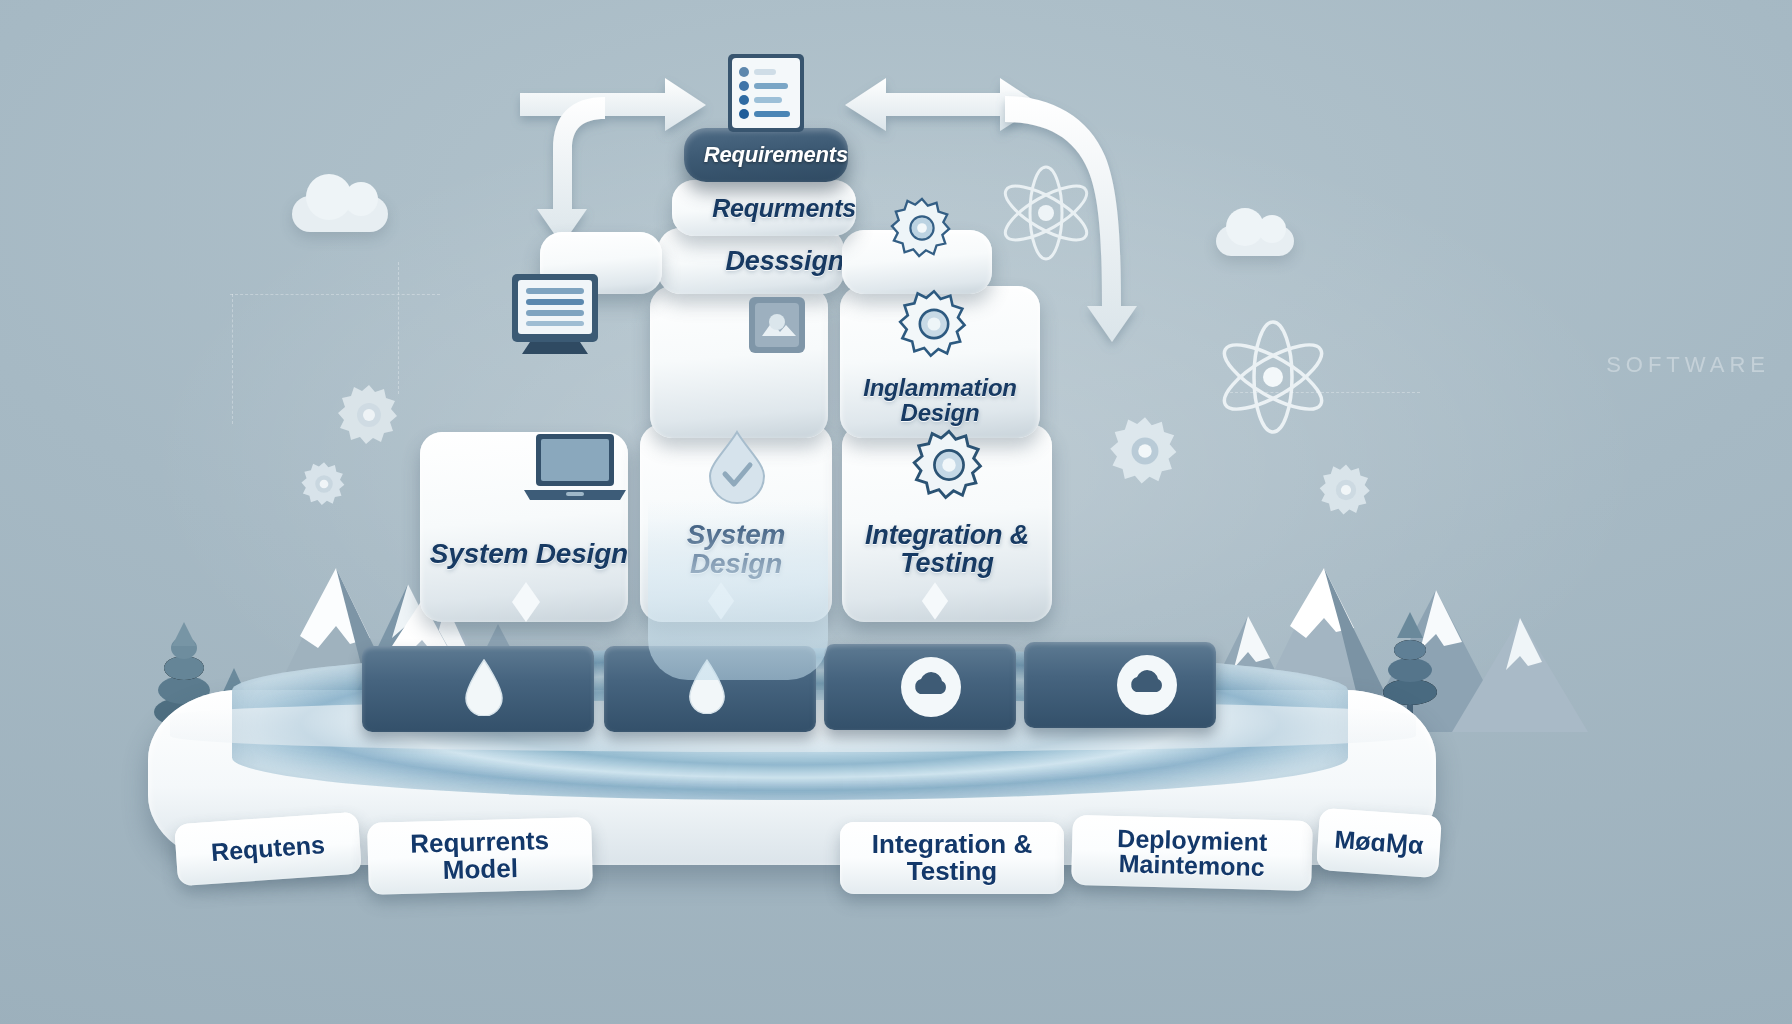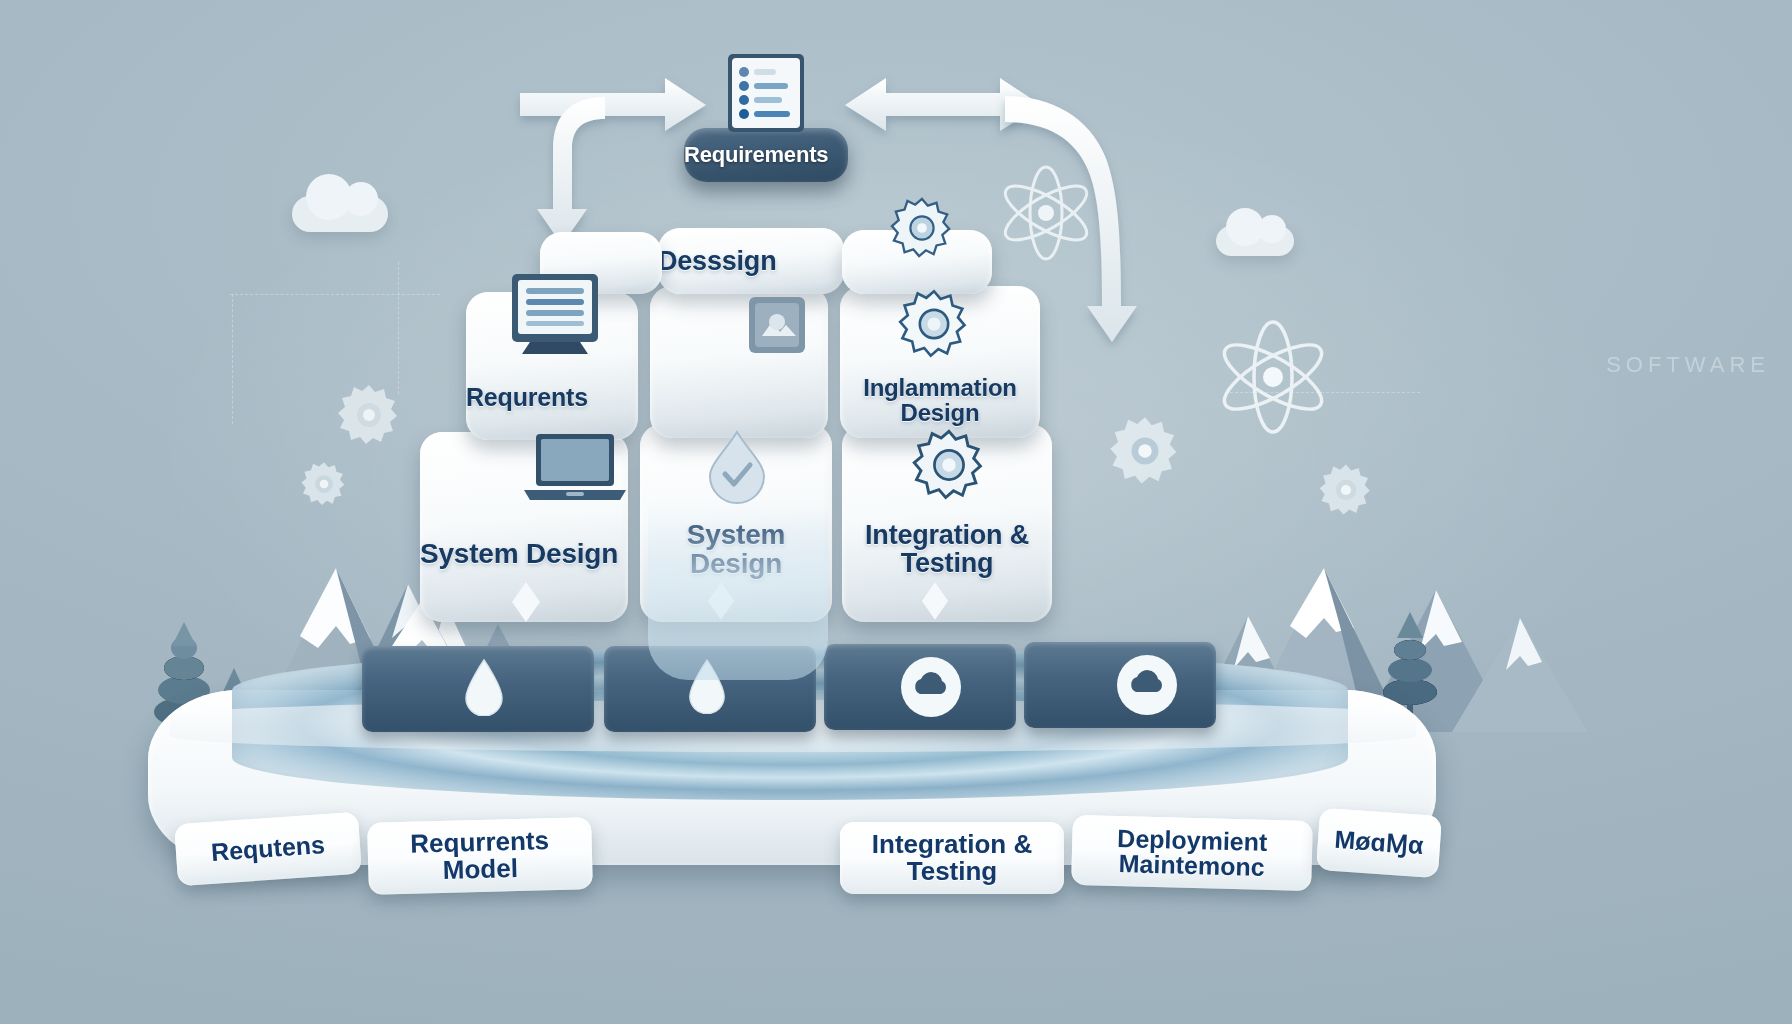--- a/index.html
+++ b/index.html
@@ -51,21 +51,21 @@
 
   
   .arrows { position:absolute; inset:0; pointer-events:none; }
 
   
   .step {
     position:absolute;
     border-radius:22px;
     background:linear-gradient(175deg,#ffffff 0%,#f7fafb 46%,#dfe7ec 82%,#c8d3da 100%);
     box-shadow: 0 10px 18px rgba(60,82,98,.30), inset 0 3px 6px rgba(255,255,255,.95);
-    display:flex; align-items:center; justify-content:flex-start;
+    display:flex; align-items:center; justify-content:flex-end;font-style:italic;
   }
   .step.dark {
     background:linear-gradient(175deg,#4e6b85 0%,#3d5a74 45%,#2f4a62 100%);
     box-shadow: 0 10px 18px rgba(35,55,72,.45), inset 0 3px 6px rgba(255,255,255,.25);
   }
   .step .lbl {
     color:#173a63; font-weight:700; text-align:center; line-height:1.04;
     text-shadow:0 1px 0 rgba(255,255,255,.85), 0 2px 4px rgba(110,135,155,.45);
     letter-spacing:-.2px;
     font-family:"Liberation Sans", sans-serif;
@@ -286,34 +286,34 @@
   <div class="step" style="left:420px;top:432px;width:208px;height:190px;">
     <span class="lbl" style="font-size:28px;margin-top:54px;">System Design</span>
   </div>
   <div class="step" style="left:640px;top:424px;width:192px;height:198px;">
     <span class="lbl" style="font-size:28px;margin-top:52px;">System Design</span>
   </div>
   <div class="step" style="left:842px;top:424px;width:210px;height:198px;">
     <span class="lbl" style="font-size:27px;margin-top:52px;">Integration &amp; Testing</span>
   </div>
 
-  <div class="step" style="left:466px;top:292px;width:172px;height:148px;">
-    <span class="lbl" style="font-size:25px;margin-top:62px;">Requrents</span>
-  </div>
   <div class="step" style="left:650px;top:286px;width:178px;height:152px;"></div>
   <div class="step" style="left:840px;top:286px;width:200px;height:152px;">
     <span class="lbl" style="font-size:24px;margin-top:78px;">Inglammation Design</span>
   </div>
 
   <div class="step" style="left:658px;top:228px;width:186px;height:66px;">
     <span class="lbl" style="font-size:27px;">Desssign</span>
   </div>
   <div class="step" style="left:540px;top:232px;width:122px;height:62px;"></div>
   <div class="step" style="left:842px;top:230px;width:150px;height:64px;"></div>
 
+  <div class="step" style="left:672px;top:180px;width:184px;height:56px;">
+    <span class="lbl" style="font-size:25px;">Requrments</span>
+  </div>
 
   <div class="step dark" style="left:684px;top:128px;width:164px;height:54px;">
     <span class="lbl" style="font-size:22px;">Requirements</span>
   </div>
 
   <svg class="icon-box" style="left:726px;top:52px;width:80px;height:84px;" viewBox="0 0 80 84">
     <rect x="2" y="2" width="76" height="78" rx="5" fill="#38556f"></rect>
     <rect x="6" y="6" width="68" height="70" rx="4" fill="#f4f8fa"></rect>
     <circle cx="18" cy="20" r="5" fill="#5d87ad"></circle>
       <rect x="28" y="17" width="22" height="6" rx="3" fill="#cfdde7"></rect>

